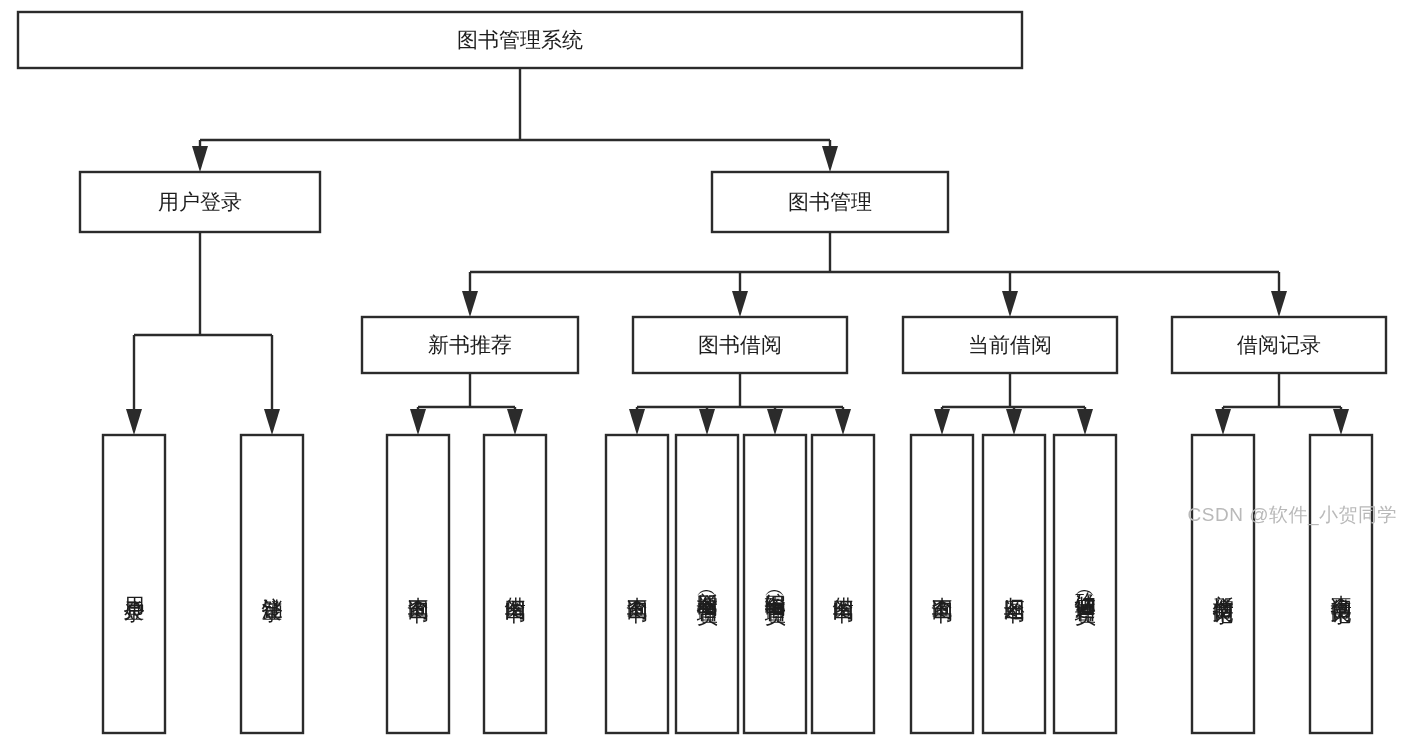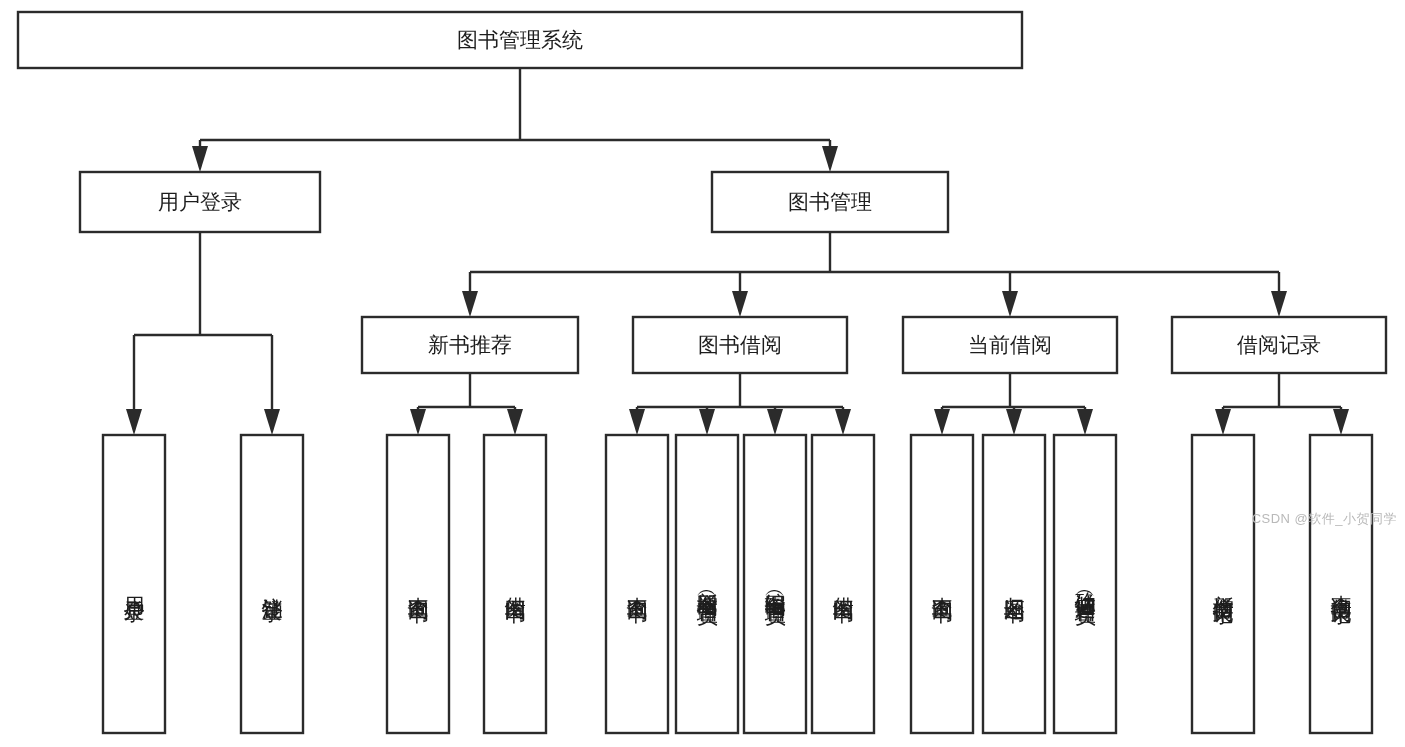--- a/index.html
+++ b/index.html
@@ -64,21 +64,21 @@
     align-items: center;
     justify-content: center;
     pointer-events: none;
     user-select: none;
   }
   .watermark {
     position: absolute;
     right: 8px;
     bottom: 4px;
     font-family: "Liberation Sans", "DejaVu Sans", sans-serif;
-    font-size: 13px;
+    font-size: 19px;
     color: #b9b9b9;
     letter-spacing: 0.5px;
     white-space: nowrap;
   }
 </style>
 </head>
 <body>
 
 <div id="diagram-root">
   <svg class="diagram" id="diagram-svg" viewBox="0 0 1405 747" xmlns="http://www.w3.org/2000/svg">

